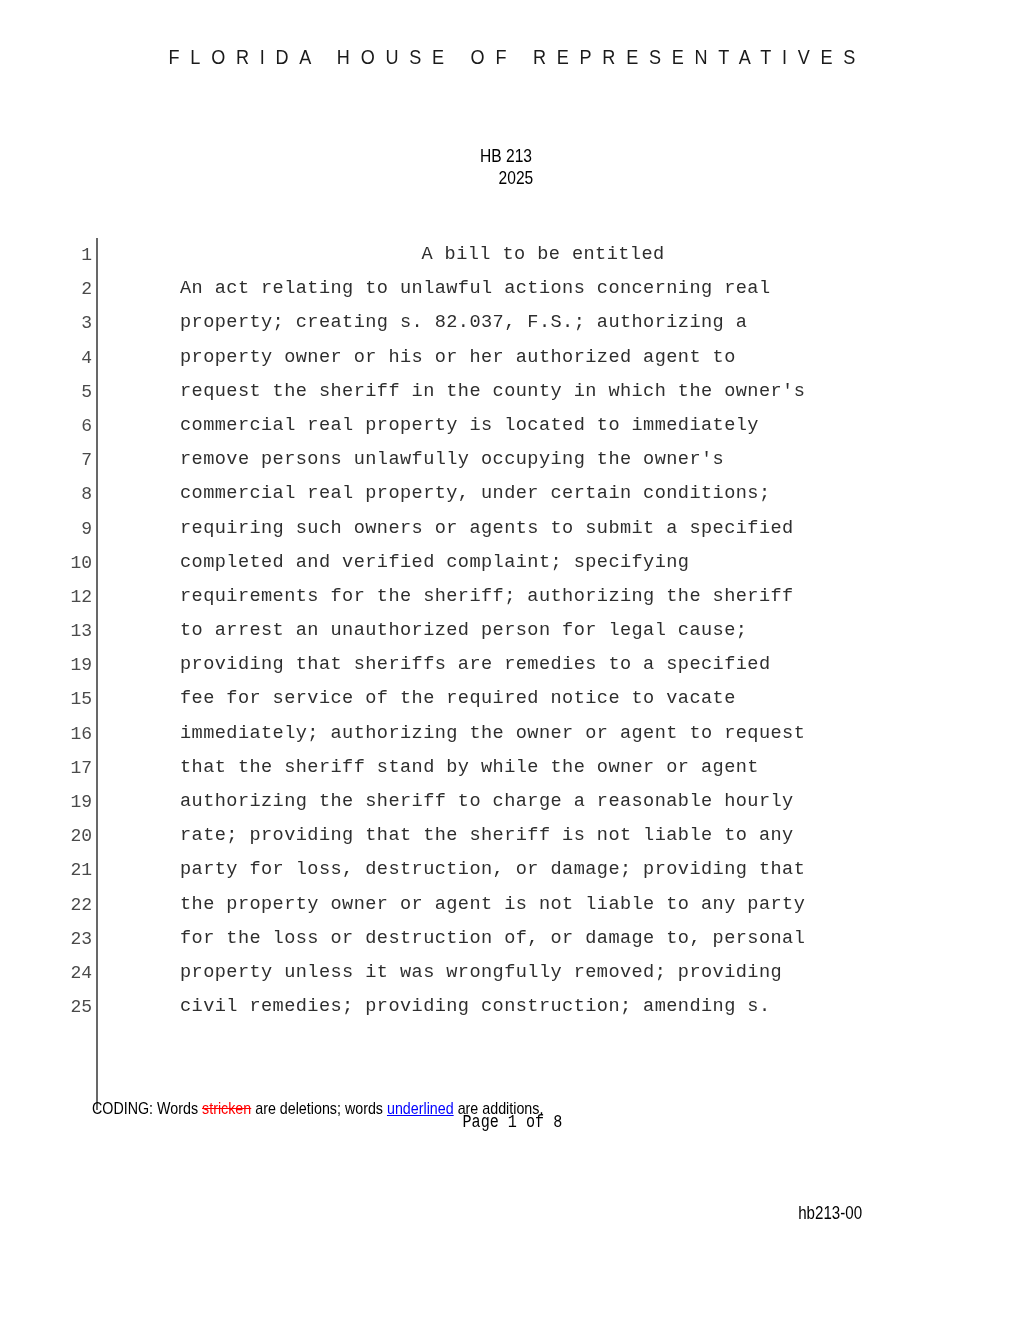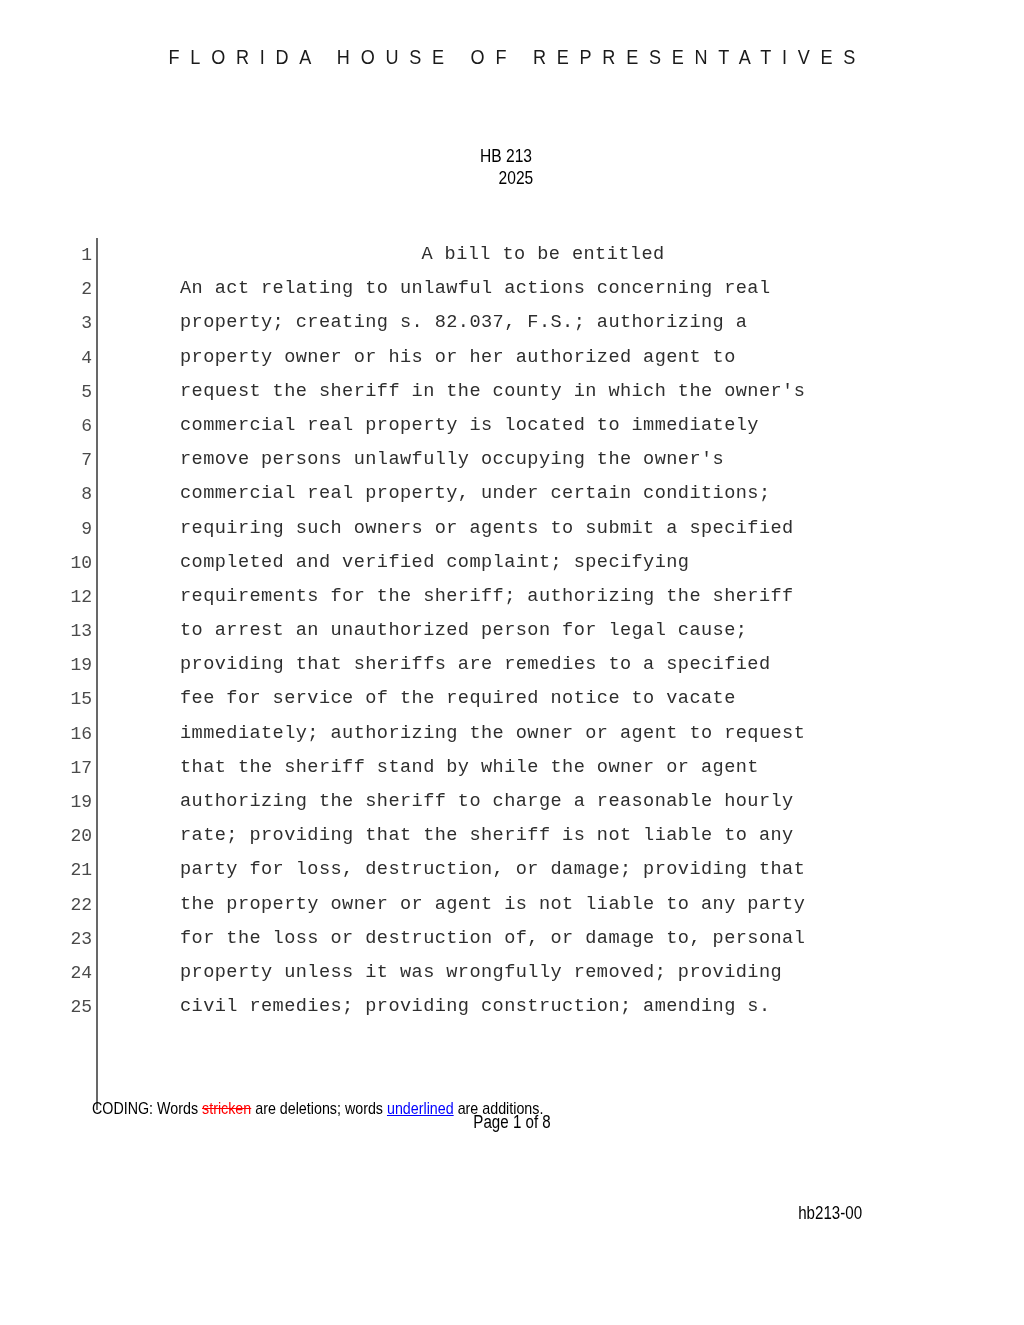--- a/index.html
+++ b/index.html
@@ -128,21 +128,21 @@
     text-indent: -14px;
   }
 
   
   .page-number {
     position: absolute;
     left: 0;
     top: 1112px;
     width: 1024px;
     text-align: center;
-    font-family: Liberation Sans, sans-serif;
+    font-family: Liberation Mono, monospace;
     font-size: 18px;
     color: #000000;
   }
   .page-number span {
     display: inline-block;
     transform: scaleX(0.84);
   }
 
   .coding-note {
     position: absolute;

